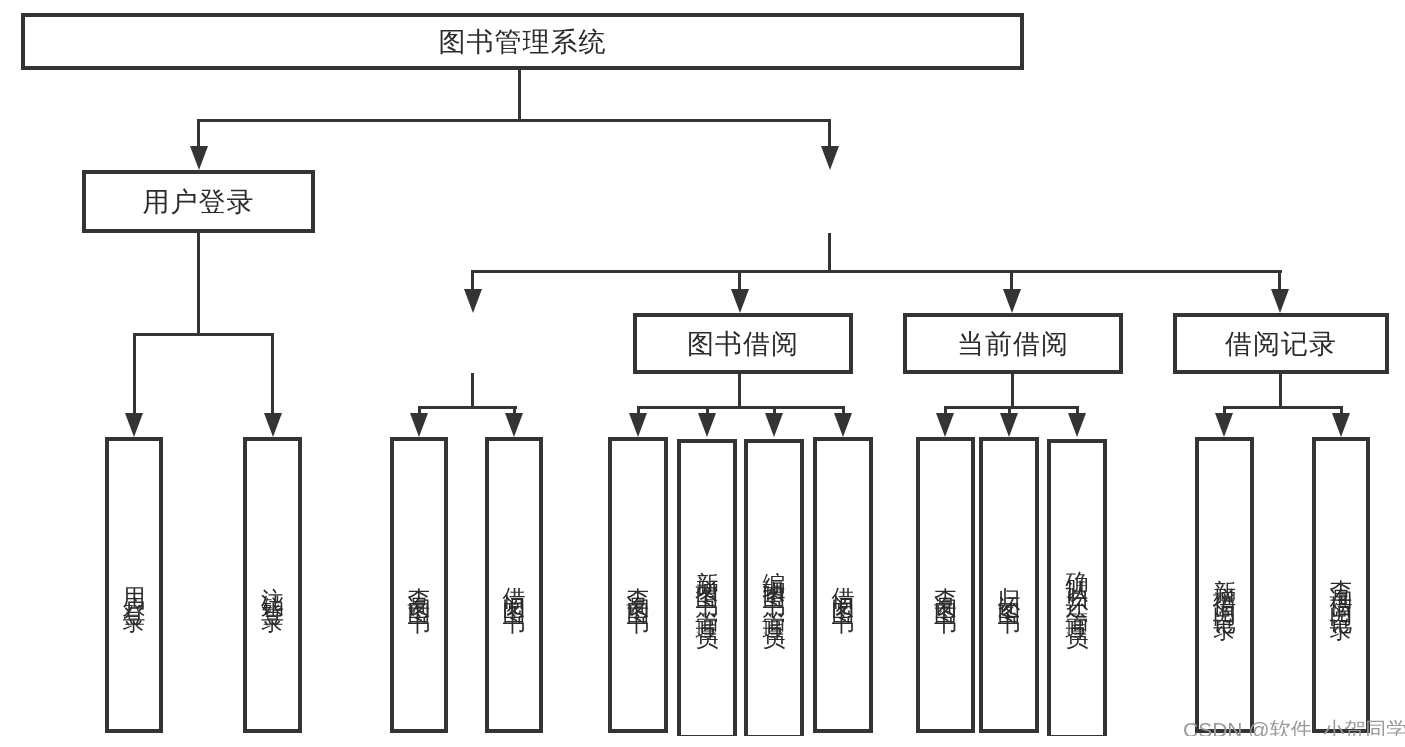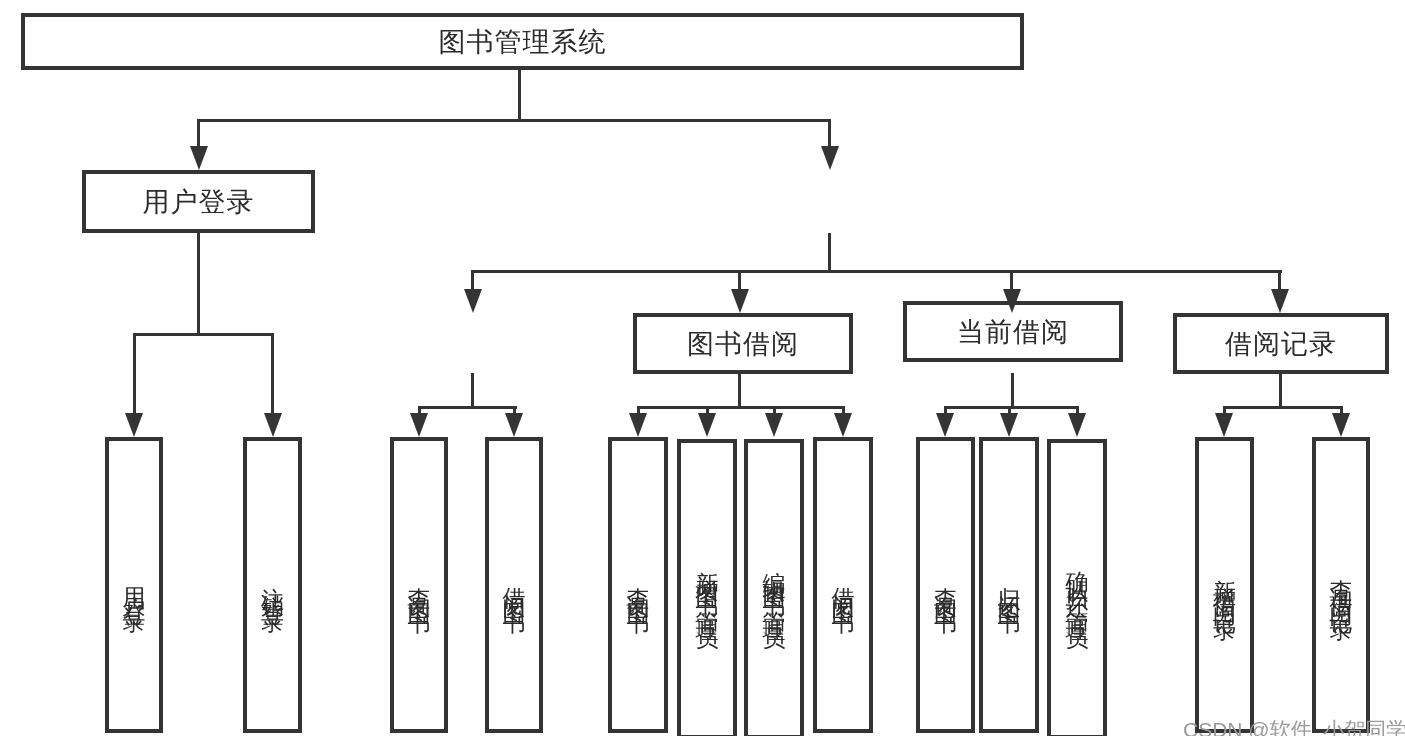--- a/index.html
+++ b/index.html
@@ -51,21 +51,21 @@
 </head>
 <body>
 
 <div class="canvas">
 
   <div class="box hbox" style="left:21px; top:13px; width:1003px; height:57px;">图书管理系统</div>
 
   <div class="box hbox" style="left:82px; top:170px; width:233px; height:63px;">用户登录</div>
 
   <div class="box hbox" style="left:633px; top:313px; width:220px; height:61px;">图书借阅</div>
-  <div class="box hbox" style="left:903px; top:301px; width:220px; height:61px;">当前借阅</div>
+  <div class="box hbox" style="left:903px; top:313px; width:220px; height:61px;">当前借阅</div>
   <div class="box hbox" style="left:1173px; top:313px; width:216px; height:61px;">借阅记录</div>
 
   <div class="box vbox" style="left:105px; top:437px; width:58px; height:296px;">用户登录</div>
   <div class="box vbox" style="left:243px; top:437px; width:59px; height:296px;">注销登录</div>
 
   <div class="box vbox" style="left:390px; top:437px; width:58px; height:296px;">查询图书</div>
   <div class="box vbox" style="left:485px; top:437px; width:58px; height:296px;">借阅图书</div>
 
   <div class="box vbox" style="left:608px; top:437px; width:60px; height:296px;">查询图书</div>
   <div class="box vbox" style="left:677px; top:439px; width:60px; height:300px;">新增图书（管理员）</div>

